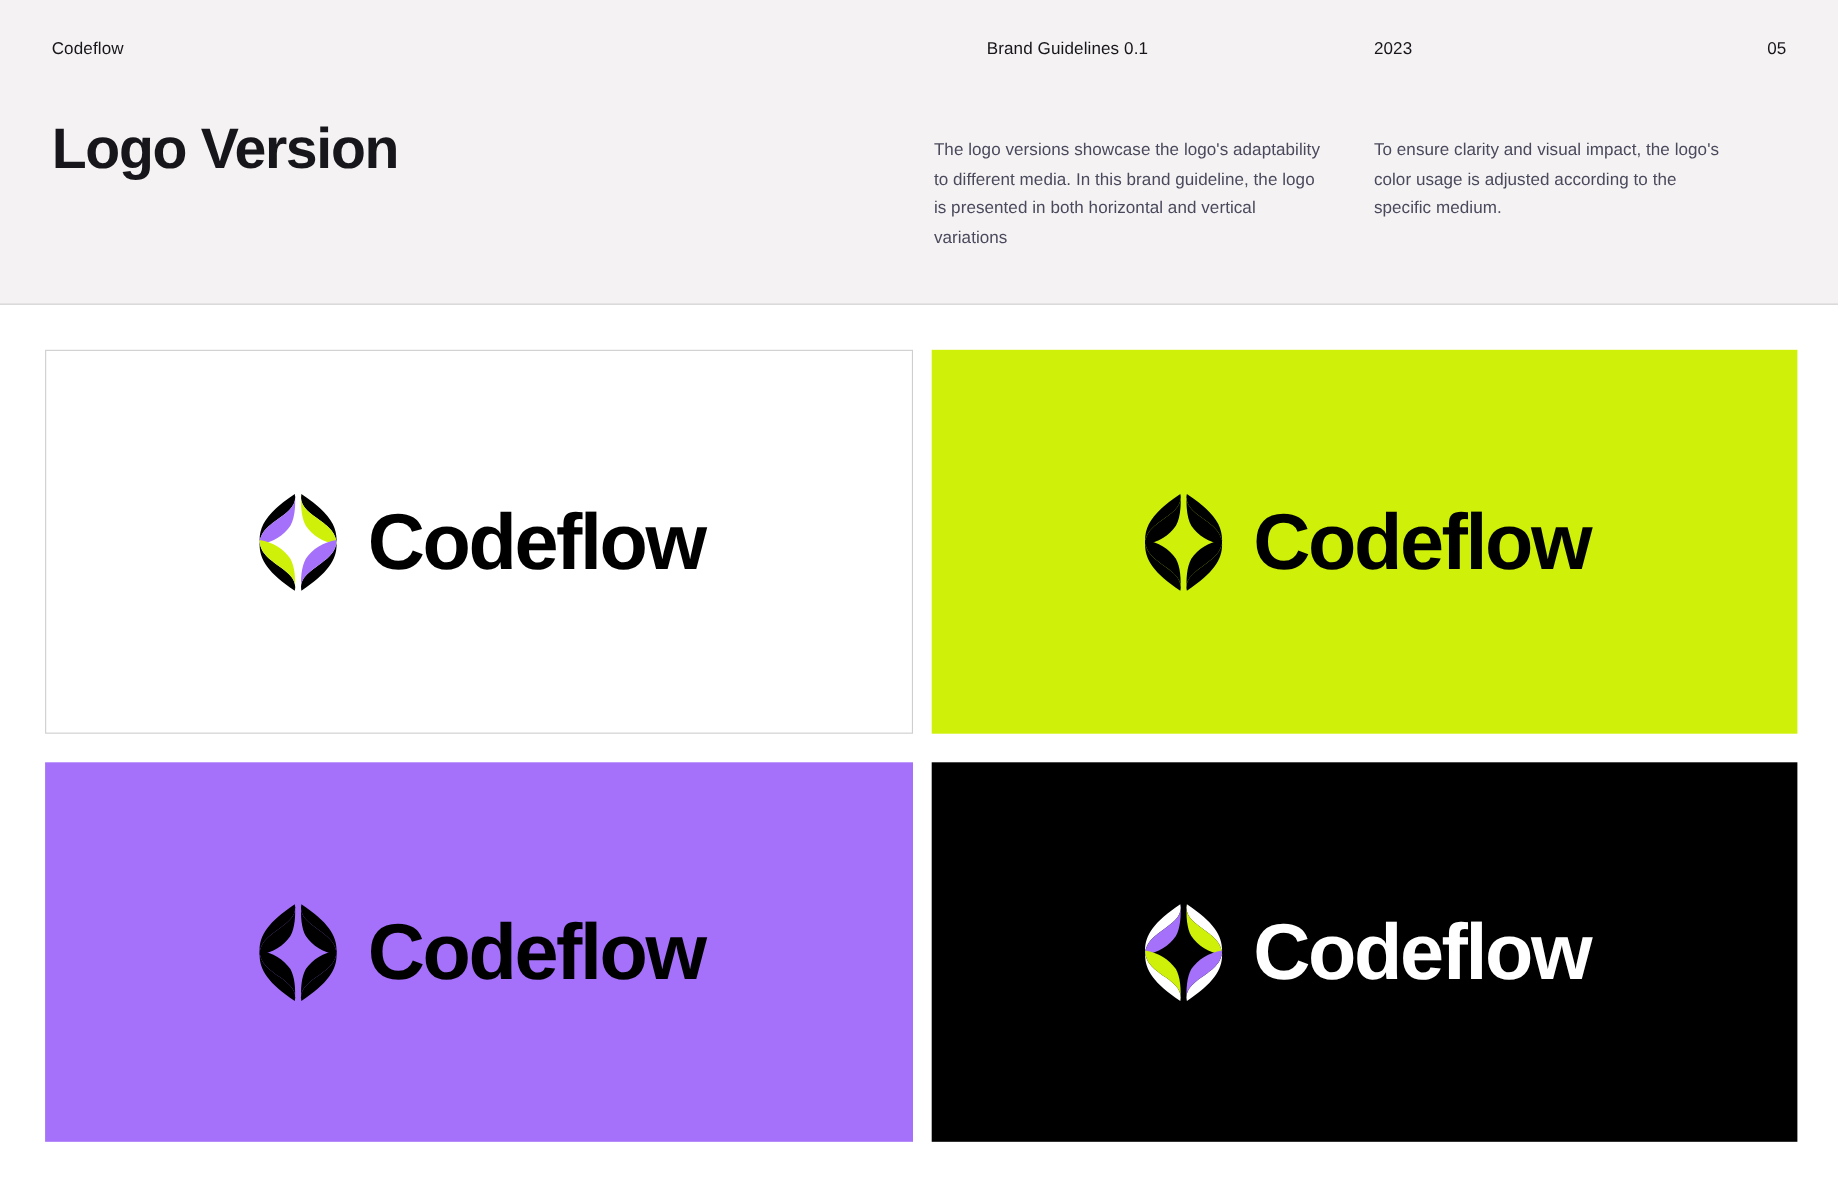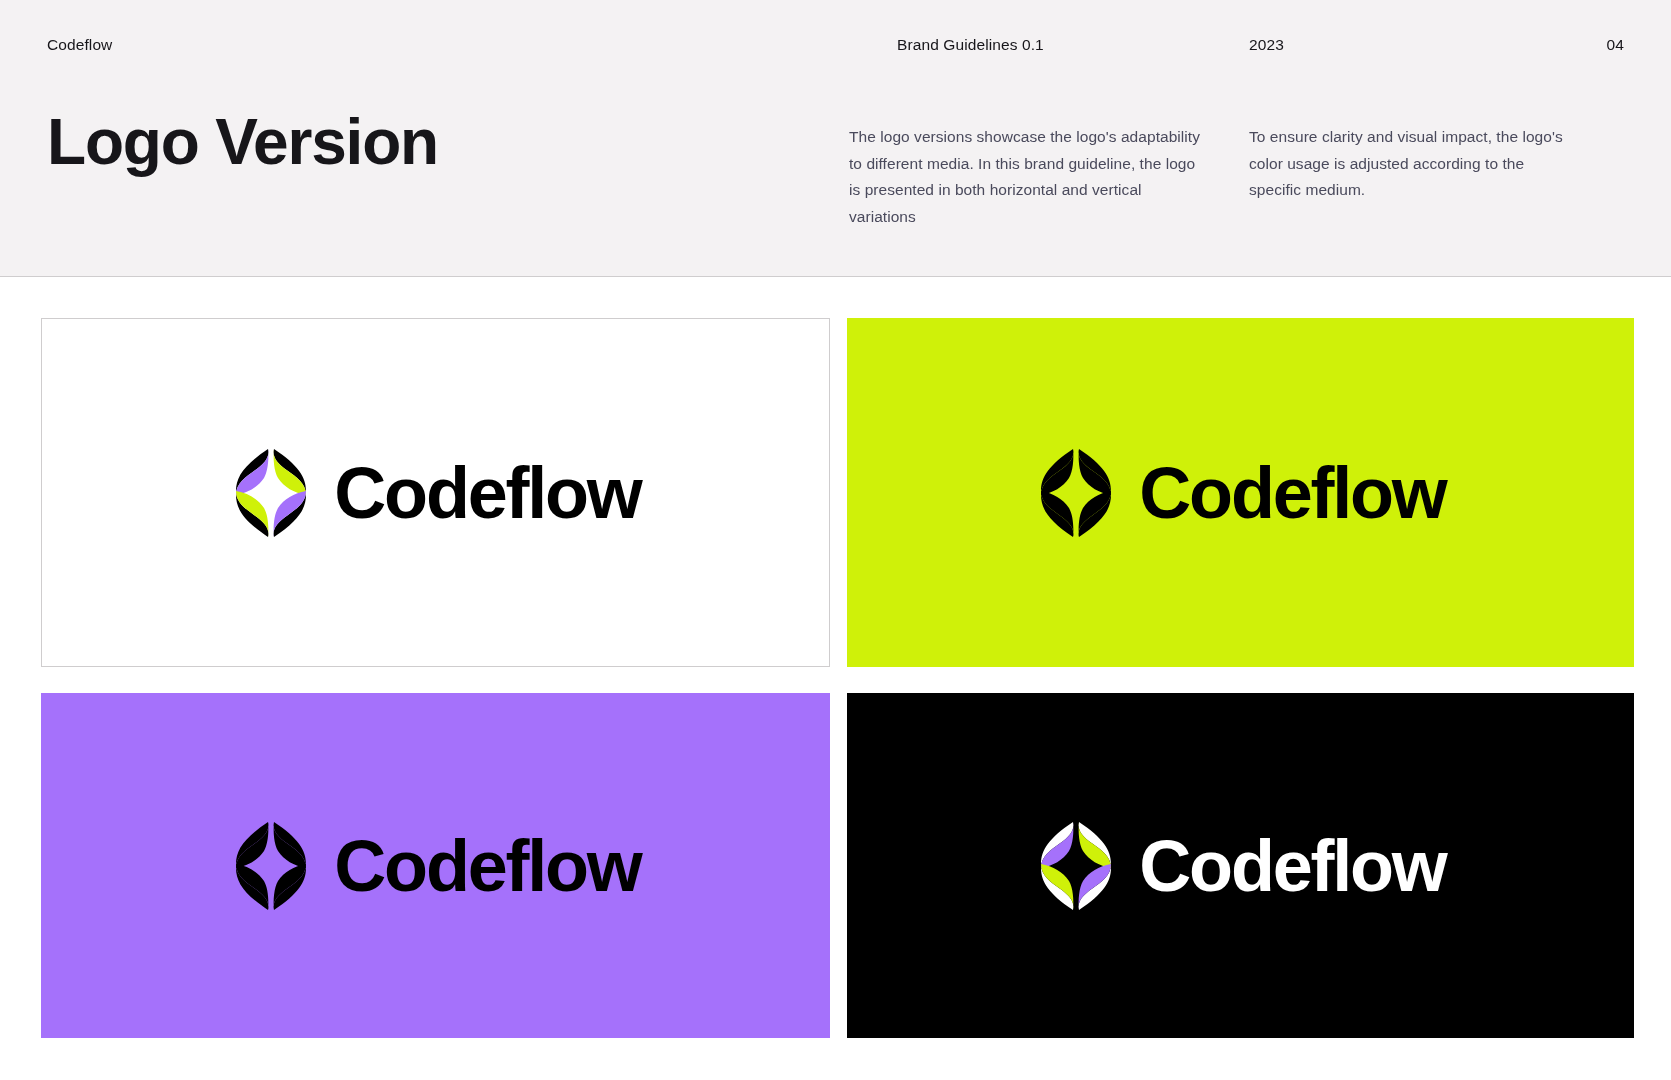--- a/index.html
+++ b/index.html
@@ -31,21 +31,21 @@
     font-size:15.5px;
     color:#17161A;
     letter-spacing:0.1px;
     white-space:nowrap;
   }
 
   .hdr-title {
     position:absolute;
     left:47px;
     top:110px;
-    font-size:64px;
+    font-size:52px;
     font-weight:bold;
     color:#17161A;
     letter-spacing:-1.2px;
     line-height:1;
     white-space:nowrap;
     text-align:center;
   }
 
   .hdr-col {
     position:absolute;
@@ -108,21 +108,21 @@
     <div class="meta-brand">
       <span class="meta-text">Codeflow</span>
     </div>
     <div class="meta-guide">
       <span class="meta-text">Brand Guidelines 0.1</span>
     </div>
     <div class="meta-year">
       <span class="meta-text">2023</span>
     </div>
     <div class="meta-page">
-      <span class="meta-text">04</span>
+      <span class="meta-text">05</span>
     </div>
   </div>
 
   <h1 class="hdr-title">Logo Version</h1>
 
   <p class="hdr-col hdr-col-2">To ensure clarity and visual impact, the logo's color usage is adjusted according to the specific medium.</p>
   <p class="hdr-col hdr-col-1">The logo versions showcase the logo's adaptability to different media. In this brand guideline, the logo is presented in both horizontal and vertical variations</p>
 
 </div>
 

